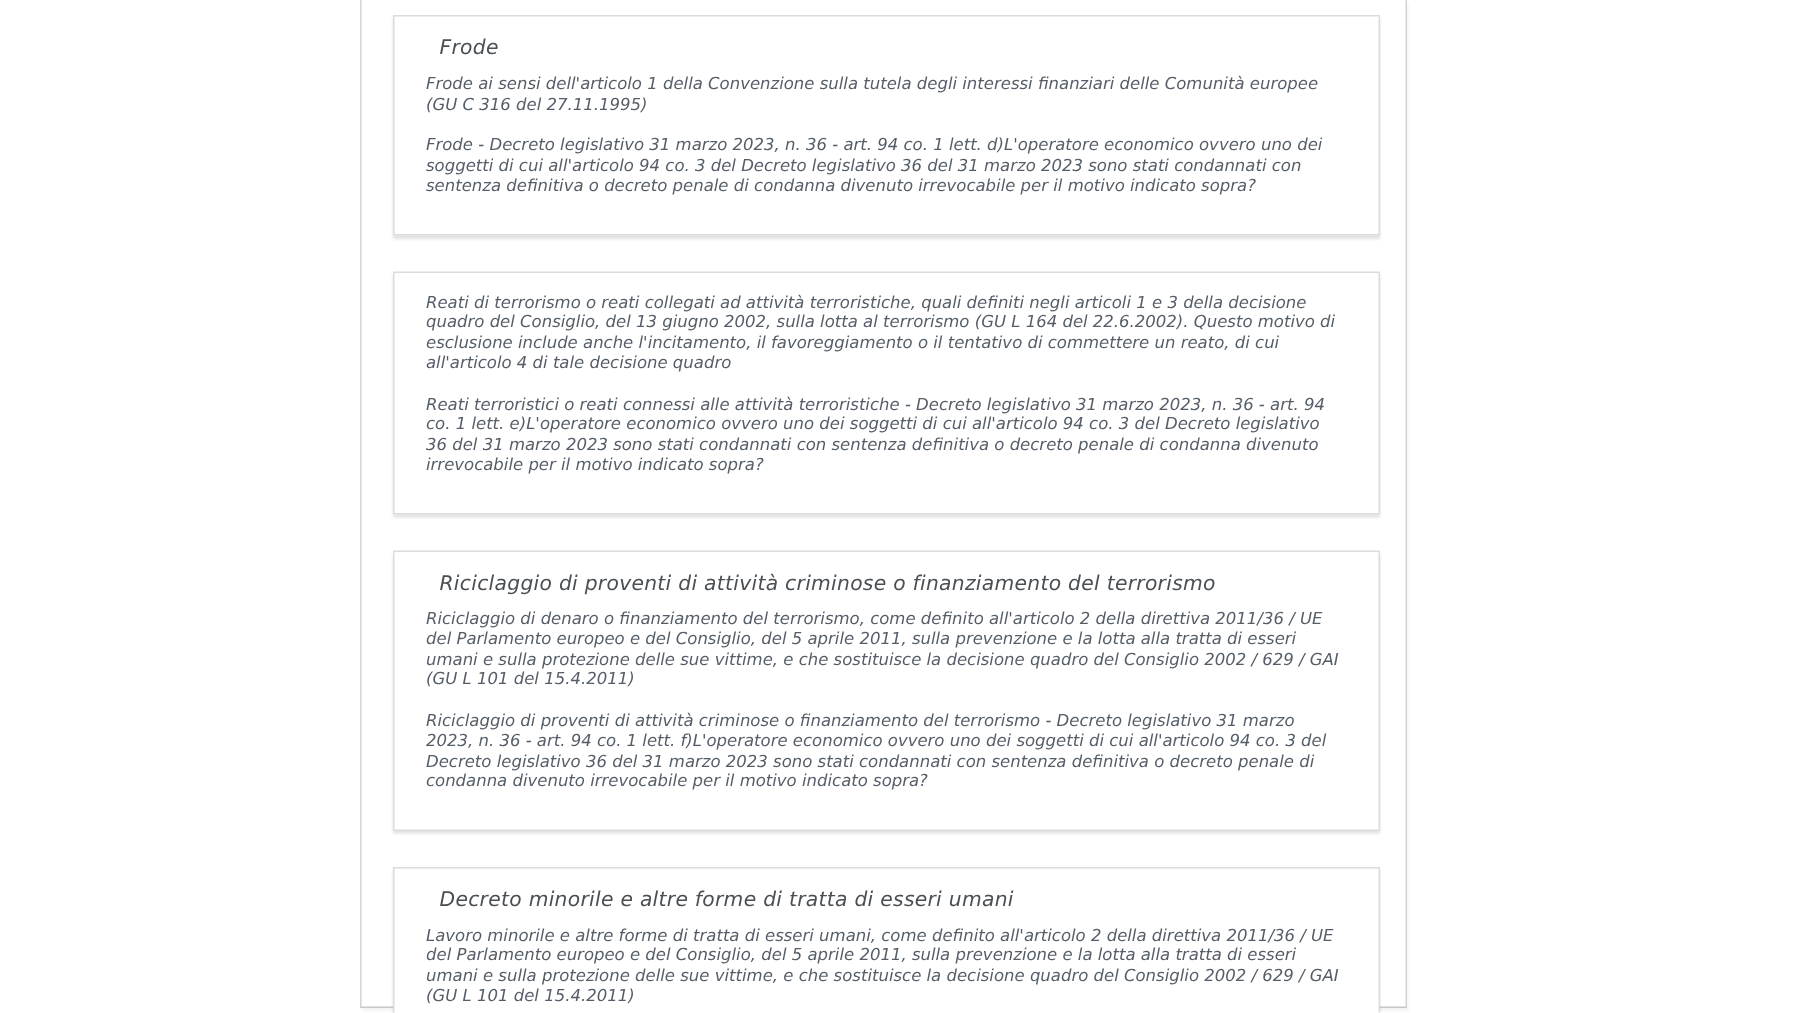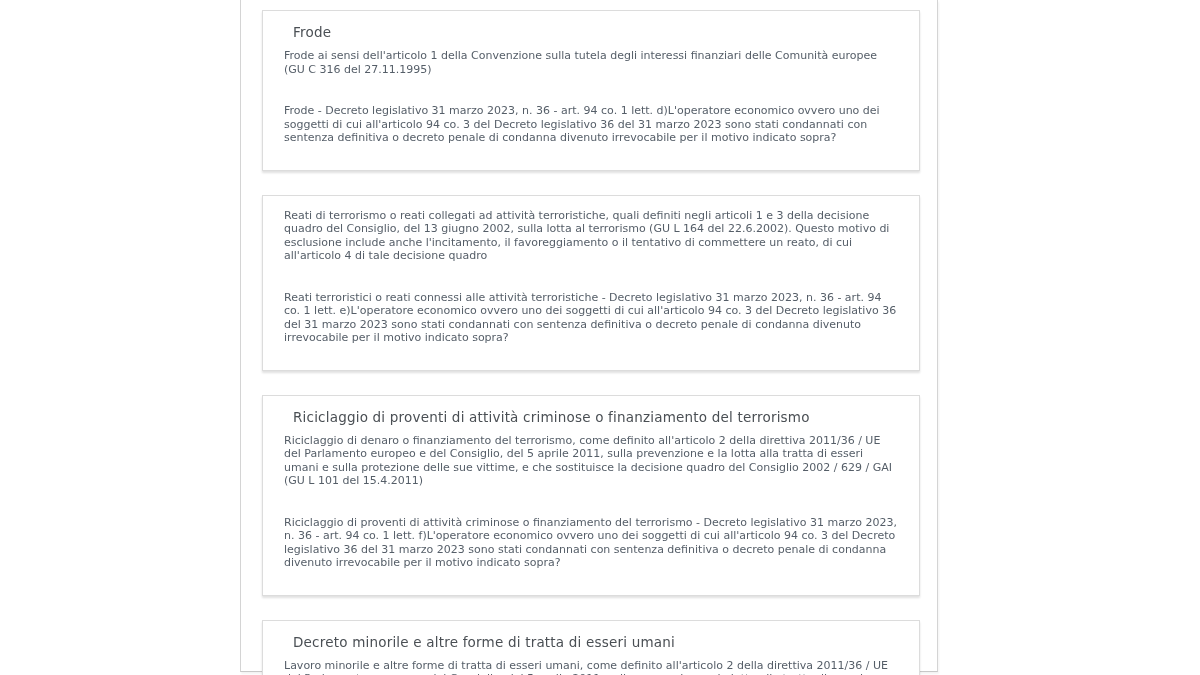--- a/index.html
+++ b/index.html
@@ -1,15 +1,15 @@
 <!DOCTYPE html>
 <html><head>
 <meta charset="utf-8">
 <style>
-  * { margin: 0; padding: 0; box-sizing: border-box; }
+  * { margin: 0; padding: 0; box-sizing: border-box; font-style: italic; }
   html, body { background: #ffffff; }
   body {
     width: 1200px;
     height: 675px;
     overflow: hidden;
     font-family: "DejaVu Sans", "Liberation Sans", sans-serif;
   }
   .panel {
     margin-left: 240px;
     width: 698px;
@@ -34,21 +34,21 @@
     color: #4a4f54;
     letter-spacing: 0.2px;
     margin: 0 0 9px 9px;
   }
   .card-paragraph {
     font-size: 11px;
     line-height: 13.5px;
     color: #555e68;
   }
   .card-question {
-    margin-top: 28px;
+    margin-top: 14px;
   }
 </style>
 </head>
 <body>
 
 <div class="panel">
   <div id="sections">
   <section class="card">
     <h2 class="card-title">Frode</h2>
     <p class="card-paragraph">Frode ai sensi dell'articolo 1 della Convenzione sulla tutela degli interessi finanziari delle Comunità europee (GU C 316 del 27.11.1995)</p>

